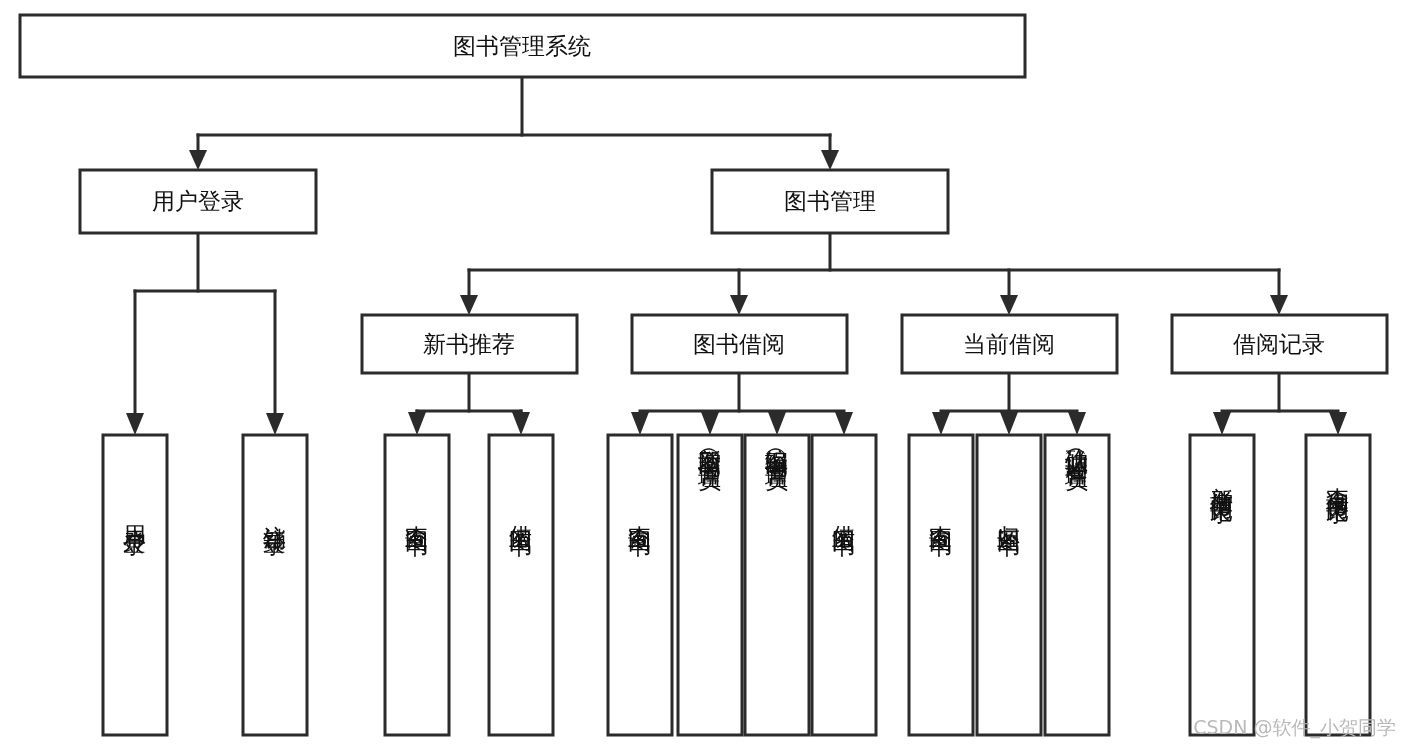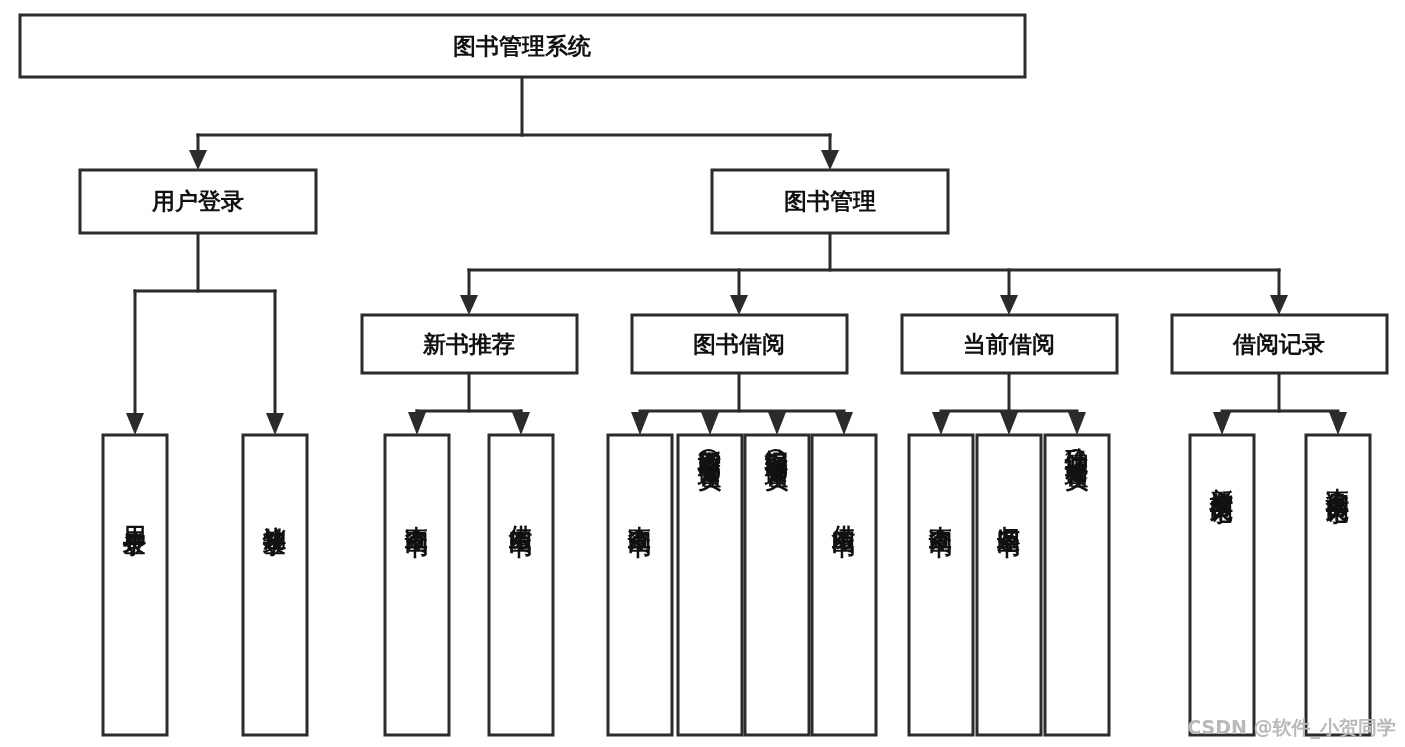--- a/index.html
+++ b/index.html
@@ -12,21 +12,20 @@
     height: 747px;
     font-family: "Liberation Sans", "DejaVu Sans", sans-serif;
     overflow: hidden;
     position: relative;
   }
   #diagram-root {
     position: absolute;
     left: 0; top: 0;
     width: 1405px;
     height: 747px;
-    font-weight: bold;
   }
   .node-box {
     fill: #ffffff;
     stroke: #2b2b2b;
     stroke-width: 3;
   }
   .edge-line {
     stroke: #2b2b2b;
     stroke-width: 3;
     fill: none;

